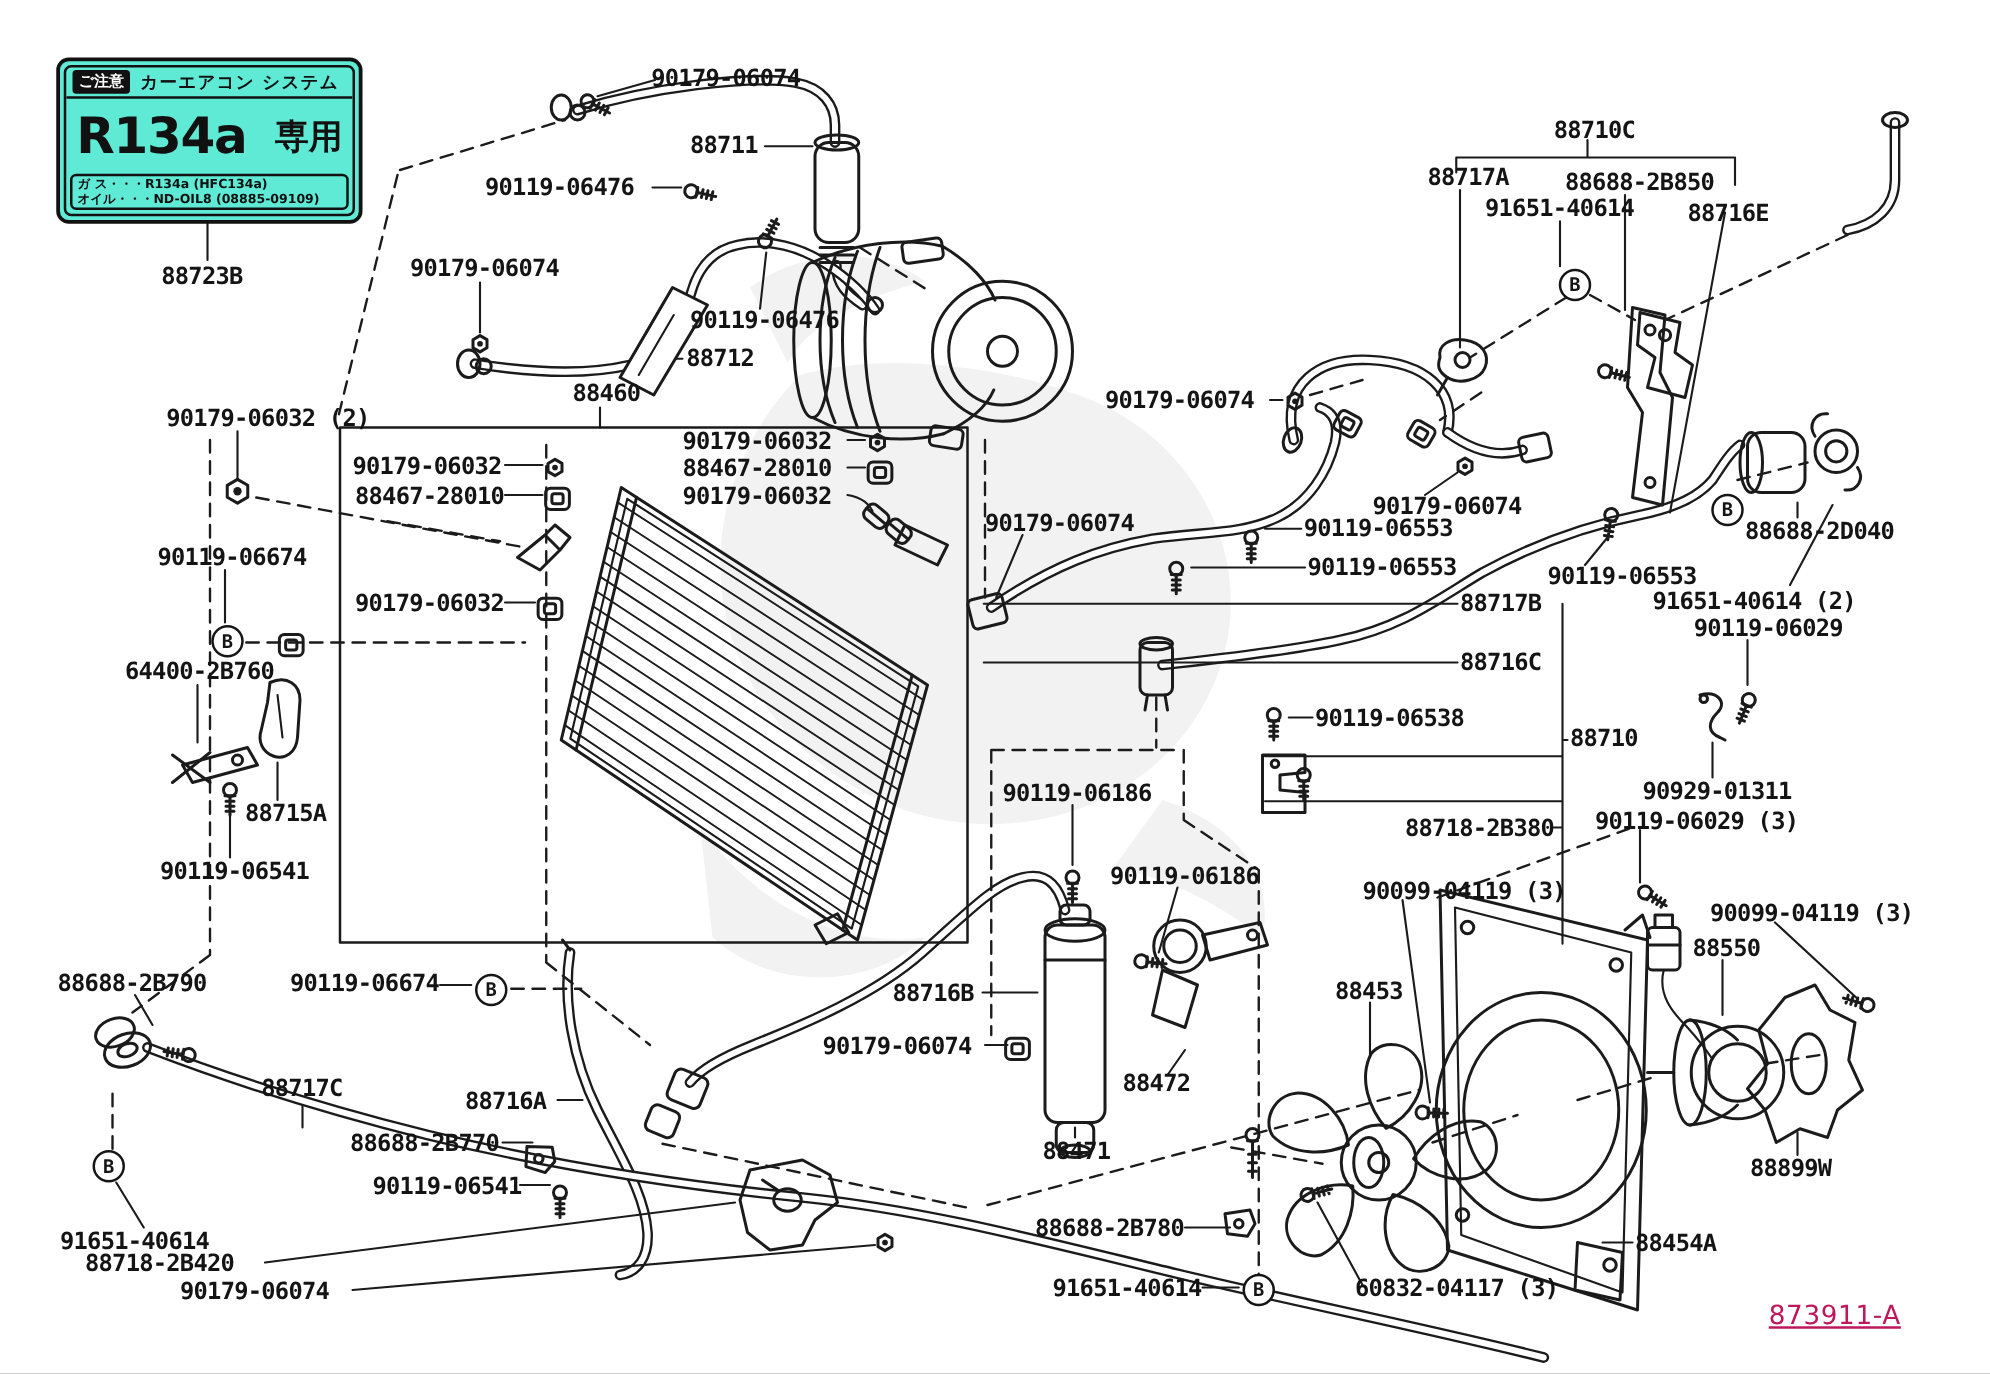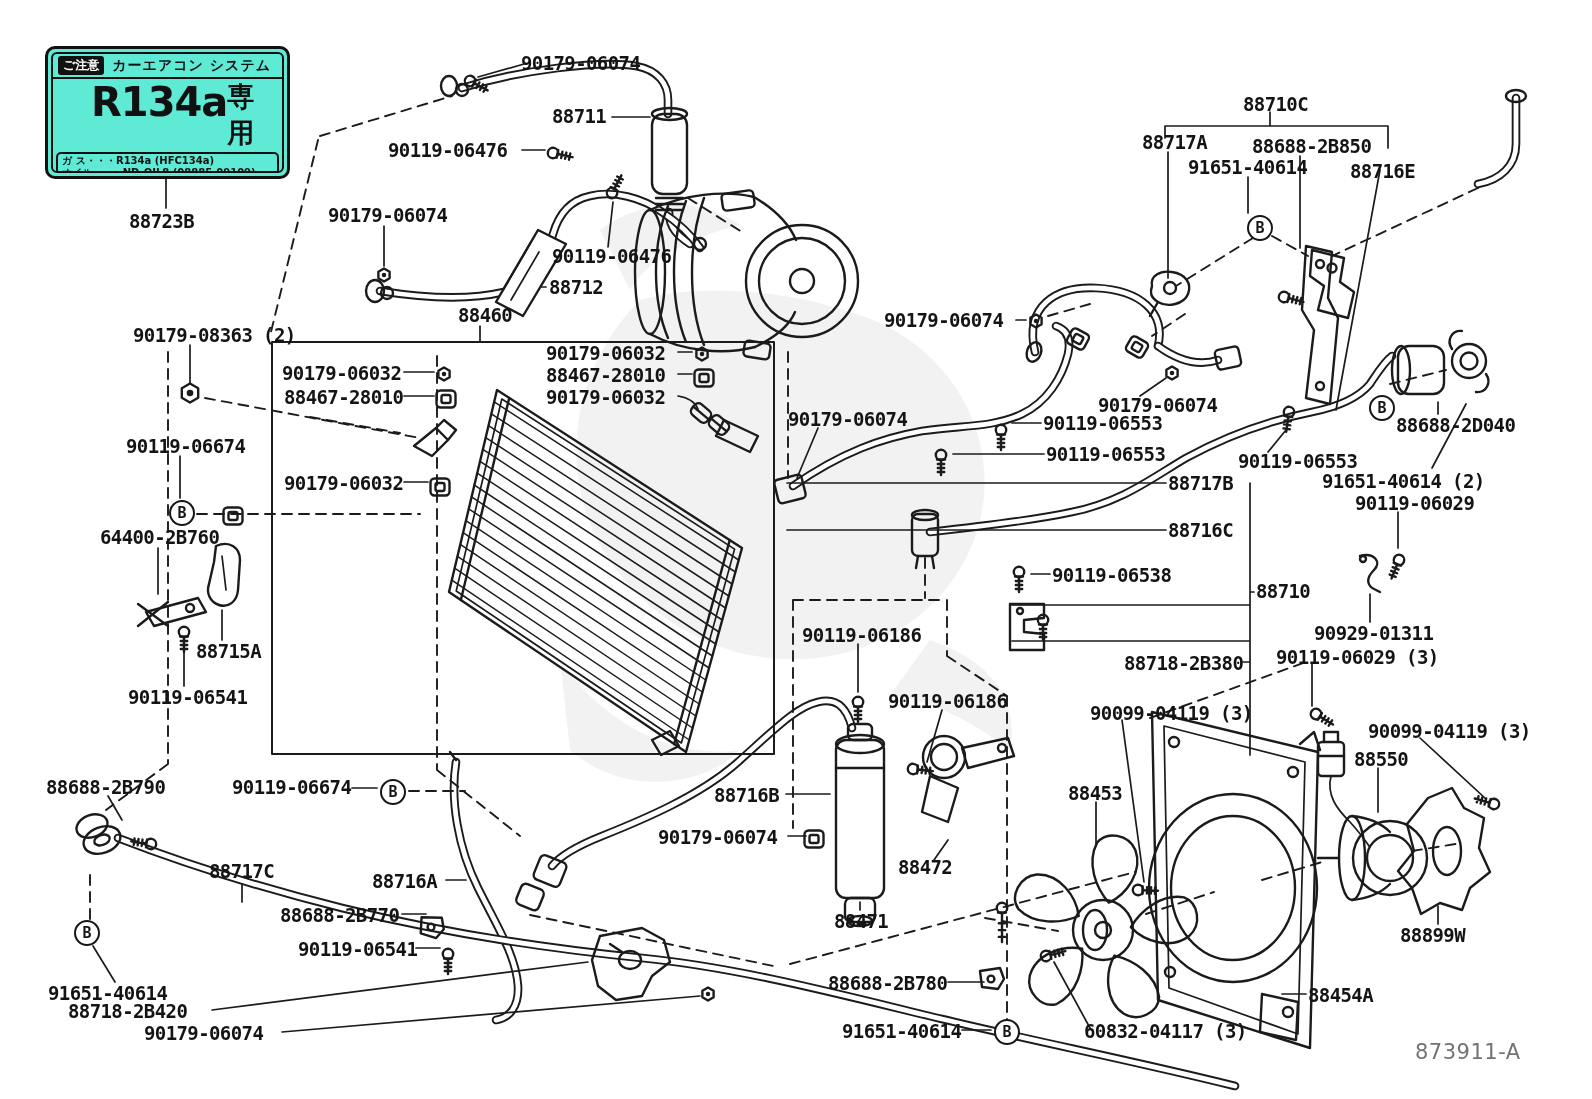--- a/index.html
+++ b/index.html
@@ -2,32 +2,32 @@
 <html><head>
 <meta charset="utf-8">
 <style>
   html,body{margin:0;padding:0;background:#888;}
   .stage{position:relative;width:1592px;height:1099px;background:#fff;overflow:hidden;
          font-family:"DejaVu Sans Mono",monospace;}
   svg{position:absolute;left:0;top:0;}
   .plabel{position:absolute;font:700 19px "DejaVu Sans Mono",monospace;letter-spacing:-0.6px;
           color:#141414;white-space:pre;line-height:19px;}
   .pagecode{position:absolute;font:400 21px "DejaVu Sans","Liberation Sans",sans-serif;
-            color:#737373;letter-spacing:0.5px;}
+            color:#be185d;letter-spacing:0.5px;text-decoration:underline;}
   .bmark{position:absolute;width:26px;height:26px;border:2.6px solid #161616;border-radius:50%;
          background:#fff;display:flex;align-items:center;justify-content:center;
          font:700 15px "DejaVu Sans Mono",monospace;color:#141414;box-sizing:border-box;}
   
   .plate{position:absolute;border:3.5px solid #111;border-radius:10px;background:#5eead4;box-sizing:border-box;padding:3px;}
   .plate-inner{border:2px solid #111;border-radius:6px;height:100%;box-sizing:border-box;
                display:flex;flex-direction:column;overflow:hidden;}
   .plate-head{display:flex;align-items:center;gap:8px;border-bottom:2px solid #111;padding:2px 5px;}
   .badge{background:#111;color:#fff;font:700 12px "DejaVu Sans",sans-serif;padding:1px 5px;border-radius:3px;}
   .head-txt{font:700 14px "DejaVu Sans",sans-serif;color:#111;letter-spacing:1px;}
-  .plate-main{display:flex;justify-content:space-between;padding:0 8px;flex:1;margin-left:30px;}
+  .plate-main{display:flex;align-items:center;justify-content:space-between;padding:0 8px;flex:1;}
   .ref{font:700 40px "DejaVu Sans",sans-serif;color:#111;letter-spacing:-1px;}
   .only{font:700 27px "DejaVu Sans",sans-serif;color:#111;}
   .plate-small{border:2px solid #111;border-radius:5px;margin:1px 3px 3px 3px;padding:1px 4px;
                font:700 10px "DejaVu Sans",sans-serif;color:#111;line-height:11.5px;white-space:nowrap;}
   
   .lw{stroke:#1b1b1b;fill:none;stroke-width:2.4;stroke-linecap:round;stroke-linejoin:round;}
   .thin{stroke-width:1.7;}
   .leader{stroke-width:1.7;}
   .dash{stroke-width:1.9;stroke-dasharray:10 7;}
   .fin{stroke-width:1.5;}
@@ -451,21 +451,21 @@
       <div class="plabel" style="left: 388px; top: 141px;">90119-06476</div>
       <div class="plabel" style="left: 328px; top: 206px;">90179-06074</div>
       <div class="plabel" style="left: 552px; top: 247px;">90119-06476</div>
       <div class="plabel" style="left: 549px; top: 278px;">88712</div>
       <div class="plabel" style="left: 458px; top: 306px;">88460</div>
       <div class="plabel" style="left: 1243px; top: 95px;">88710C</div>
       <div class="plabel" style="left: 1142px; top: 133px; text-align: center;">88717A</div>
       <div class="plabel" style="left: 1252px; top: 137px;">88688-2B850</div>
       <div class="plabel" style="left: 1188px; top: 158px;">91651-40614</div>
       <div class="plabel" style="left: 1350px; top: 162px;">88716E</div>
-      <div class="plabel" style="left: 133px; top: 326px;">90179-08363 (2)</div>
+      <div class="plabel" style="left: 133px; top: 326px;">90179-06032 (2)</div>
       <div class="plabel" style="left: 884px; top: 311px;">90179-06074</div>
       <div class="plabel" style="left: 282px; top: 364px;">90179-06032</div>
       <div class="plabel" style="left: 284px; top: 388px;">88467-28010</div>
       <div class="plabel" style="left: 546px; top: 344px;">90179-06032</div>
       <div class="plabel" style="left: 546px; top: 366px;">88467-28010</div>
       <div class="plabel" style="left: 546px; top: 388px;">90179-06032</div>
       <div class="plabel" style="left: 126px; top: 437px;">90119-06674</div>
       <div class="plabel" style="left: 284px; top: 474px;">90179-06032</div>
       <div class="plabel" style="left: 100px; top: 528px;">64400-2B760</div>
       <div class="plabel" style="left: 196px; top: 642px;">88715A</div>

